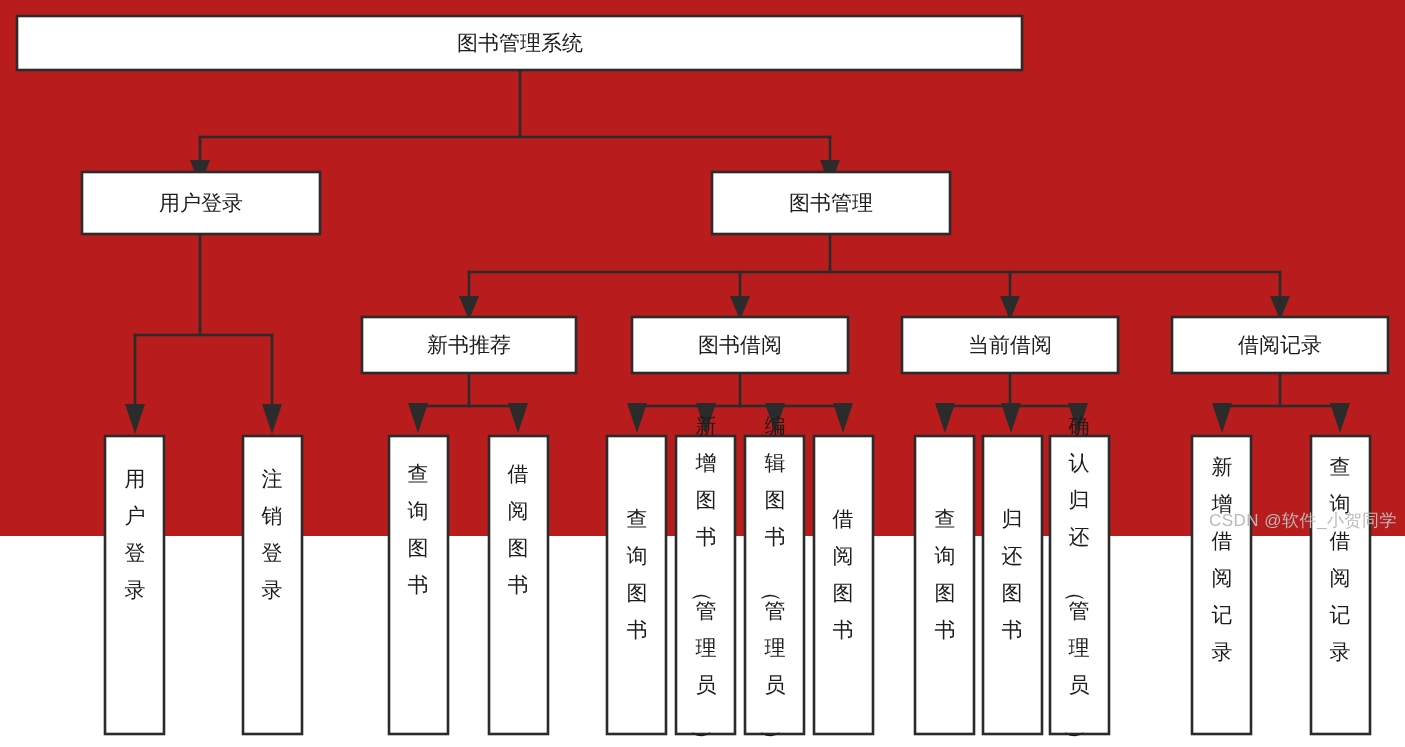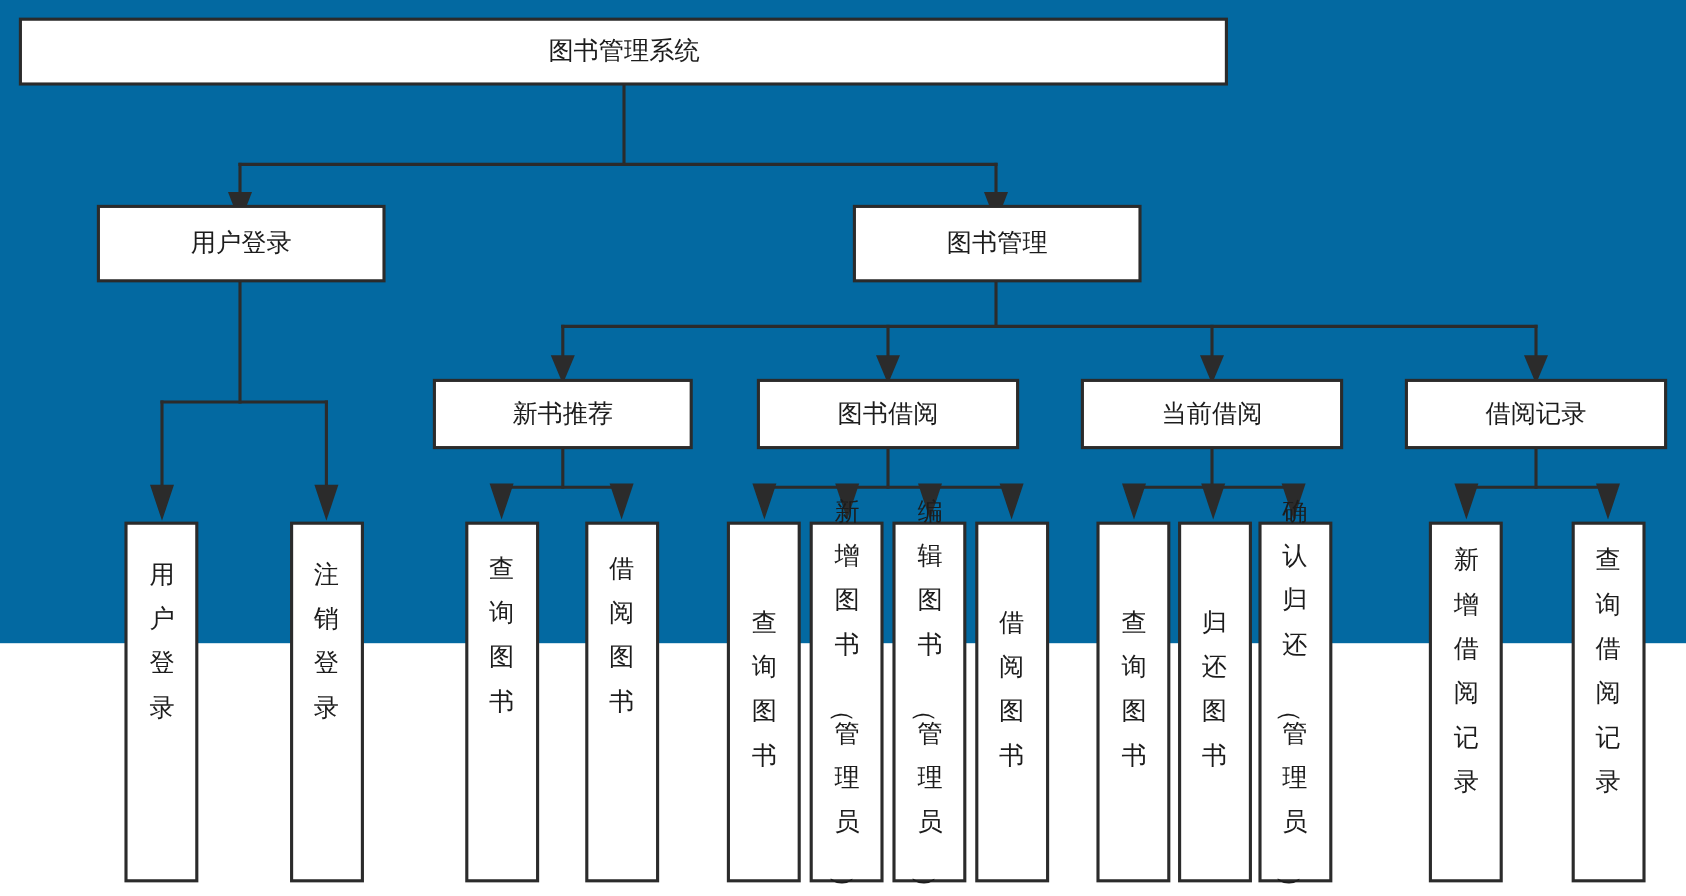--- a/index.html
+++ b/index.html
@@ -11,21 +11,21 @@
     width: 1405px;
     height: 747px;
     font-family: "Liberation Sans", "DejaVu Sans", sans-serif;
     overflow: hidden;
     position: relative;
   }
   #diagram-root {
     position: relative;
     width: 1405px;
     height: 536px;
-    background: #0369a1;
+    background: #b91c1c;
   }
   svg#tree-svg {
     position: absolute;
     left: 0;
     top: 0;
     width: 1405px;
     height: 747px;
     display: block;
   }
   .node-box {
@@ -237,13 +237,14 @@
       <rect class="node-box" x="1192" y="436" width="59" height="298"></rect>
       <text class="node-label-v vtext" x="1222"><tspan x="1222" y="473.5">新</tspan><tspan x="1222" y="510.5">增</tspan><tspan x="1222" y="547.5">借</tspan><tspan x="1222" y="584.5">阅</tspan><tspan x="1222" y="621.5">记</tspan><tspan x="1222" y="658.5">录</tspan></text>
     </g>
     <g>
       <rect class="node-box" x="1311" y="436" width="59" height="298"></rect>
       <text class="node-label-v vtext" x="1340"><tspan x="1340" y="473.5">查</tspan><tspan x="1340" y="510.5">询</tspan><tspan x="1340" y="547.5">借</tspan><tspan x="1340" y="584.5">阅</tspan><tspan x="1340" y="621.5">记</tspan><tspan x="1340" y="658.5">录</tspan></text>
     </g>
 
   </svg>
 
+  <div class="watermark">CSDN @软件_小贺同学</div>
 </div>
 
 </body></html>

